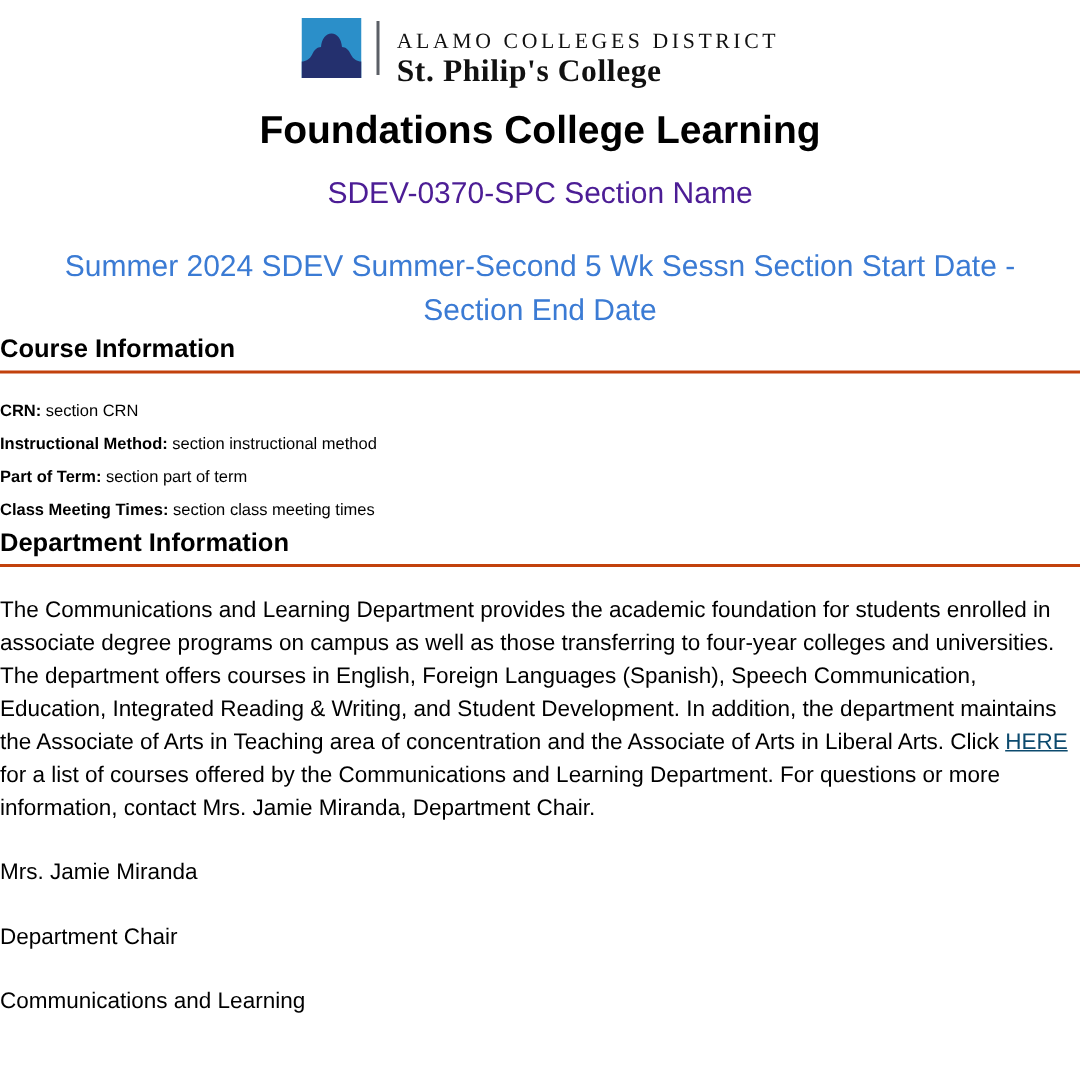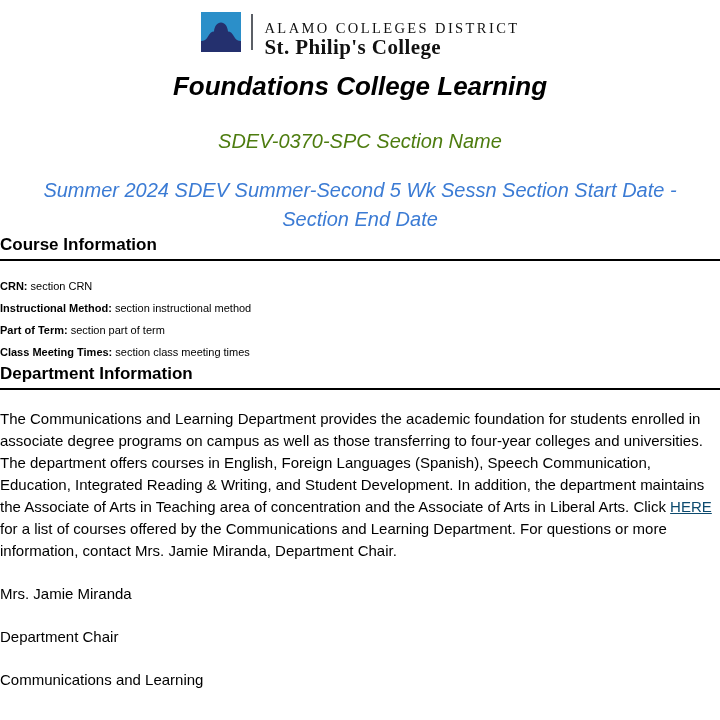--- a/index.html
+++ b/index.html
@@ -62,50 +62,49 @@
     font-weight: 700;
     letter-spacing: 0.4px;
     line-height: 1.1;
     white-space: nowrap;
   }
 
   
   .title-block {
     text-align: center;
     padding: 0 4px;
-    font-style: italic;
   }
   h1.course-title {
     font-size: 26px;
     font-weight: 700;
     margin: 14px 0 0 0;
     line-height: 1.25;
     color: #000;
   }
   .section-name {
     font-size: 20px;
-    color: #4d7c0f;
-    margin-top: 25px;
+    color: #4c1d95;
+    margin-top: 13px;
     line-height: 1.3;
   }
   .term-line {
     font-size: 20px;
     color: #3b7bd4;
     margin-top: 22px;
     line-height: 1.45;
     padding: 0 8px;
   }
 
   
   h2.section-heading {
     font-size: 17px;
     font-weight: 700;
     margin: 0;
     padding: 0 0 3px 0;
-    border-bottom: 2px solid #000000;
+    border-bottom: 2px solid #c2410c;
     line-height: 1.3;
   }
   .sec-course { margin-top: 26px; }
   .sec-dept { margin-top: 30px; }
 
   
   .info-list {
     margin-top: 14px;
   }
   .info-row {

